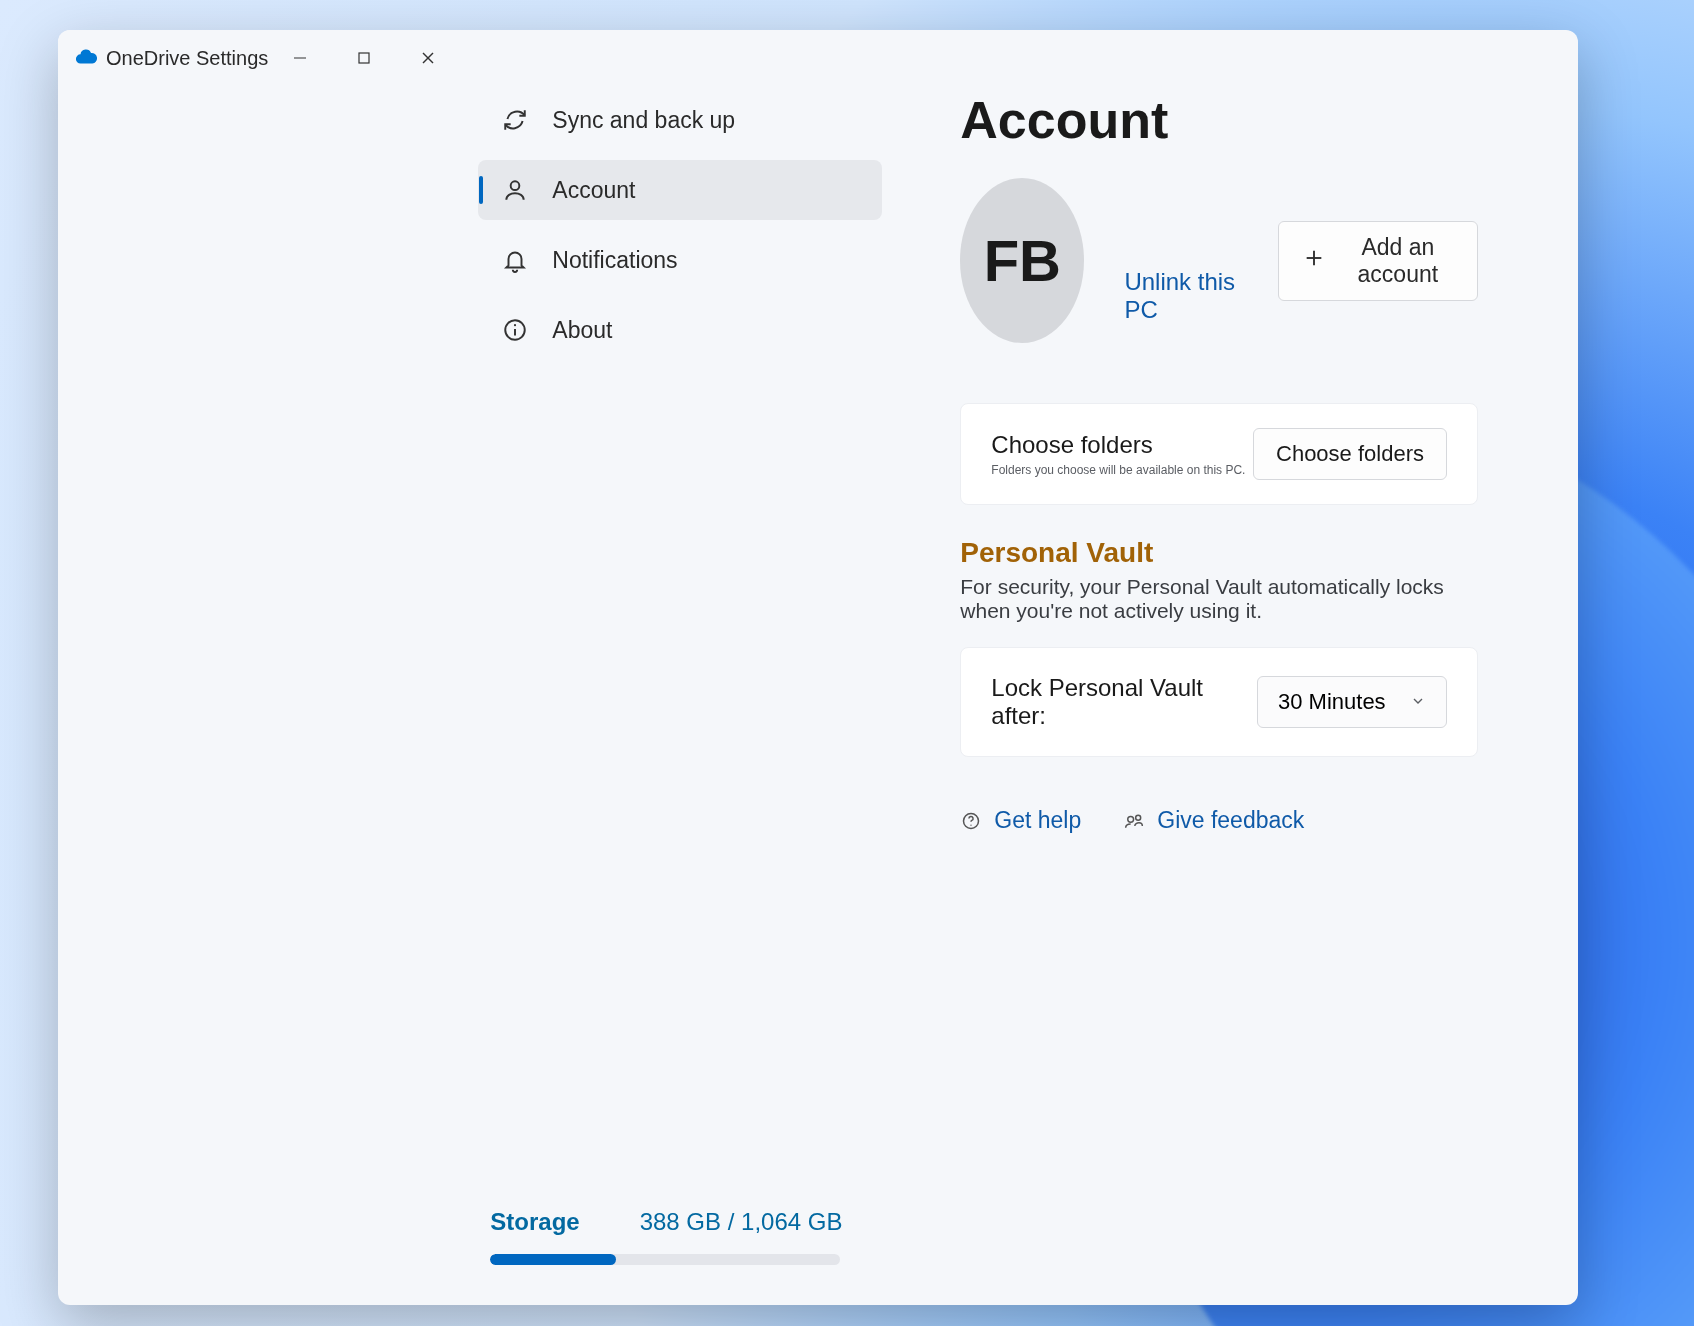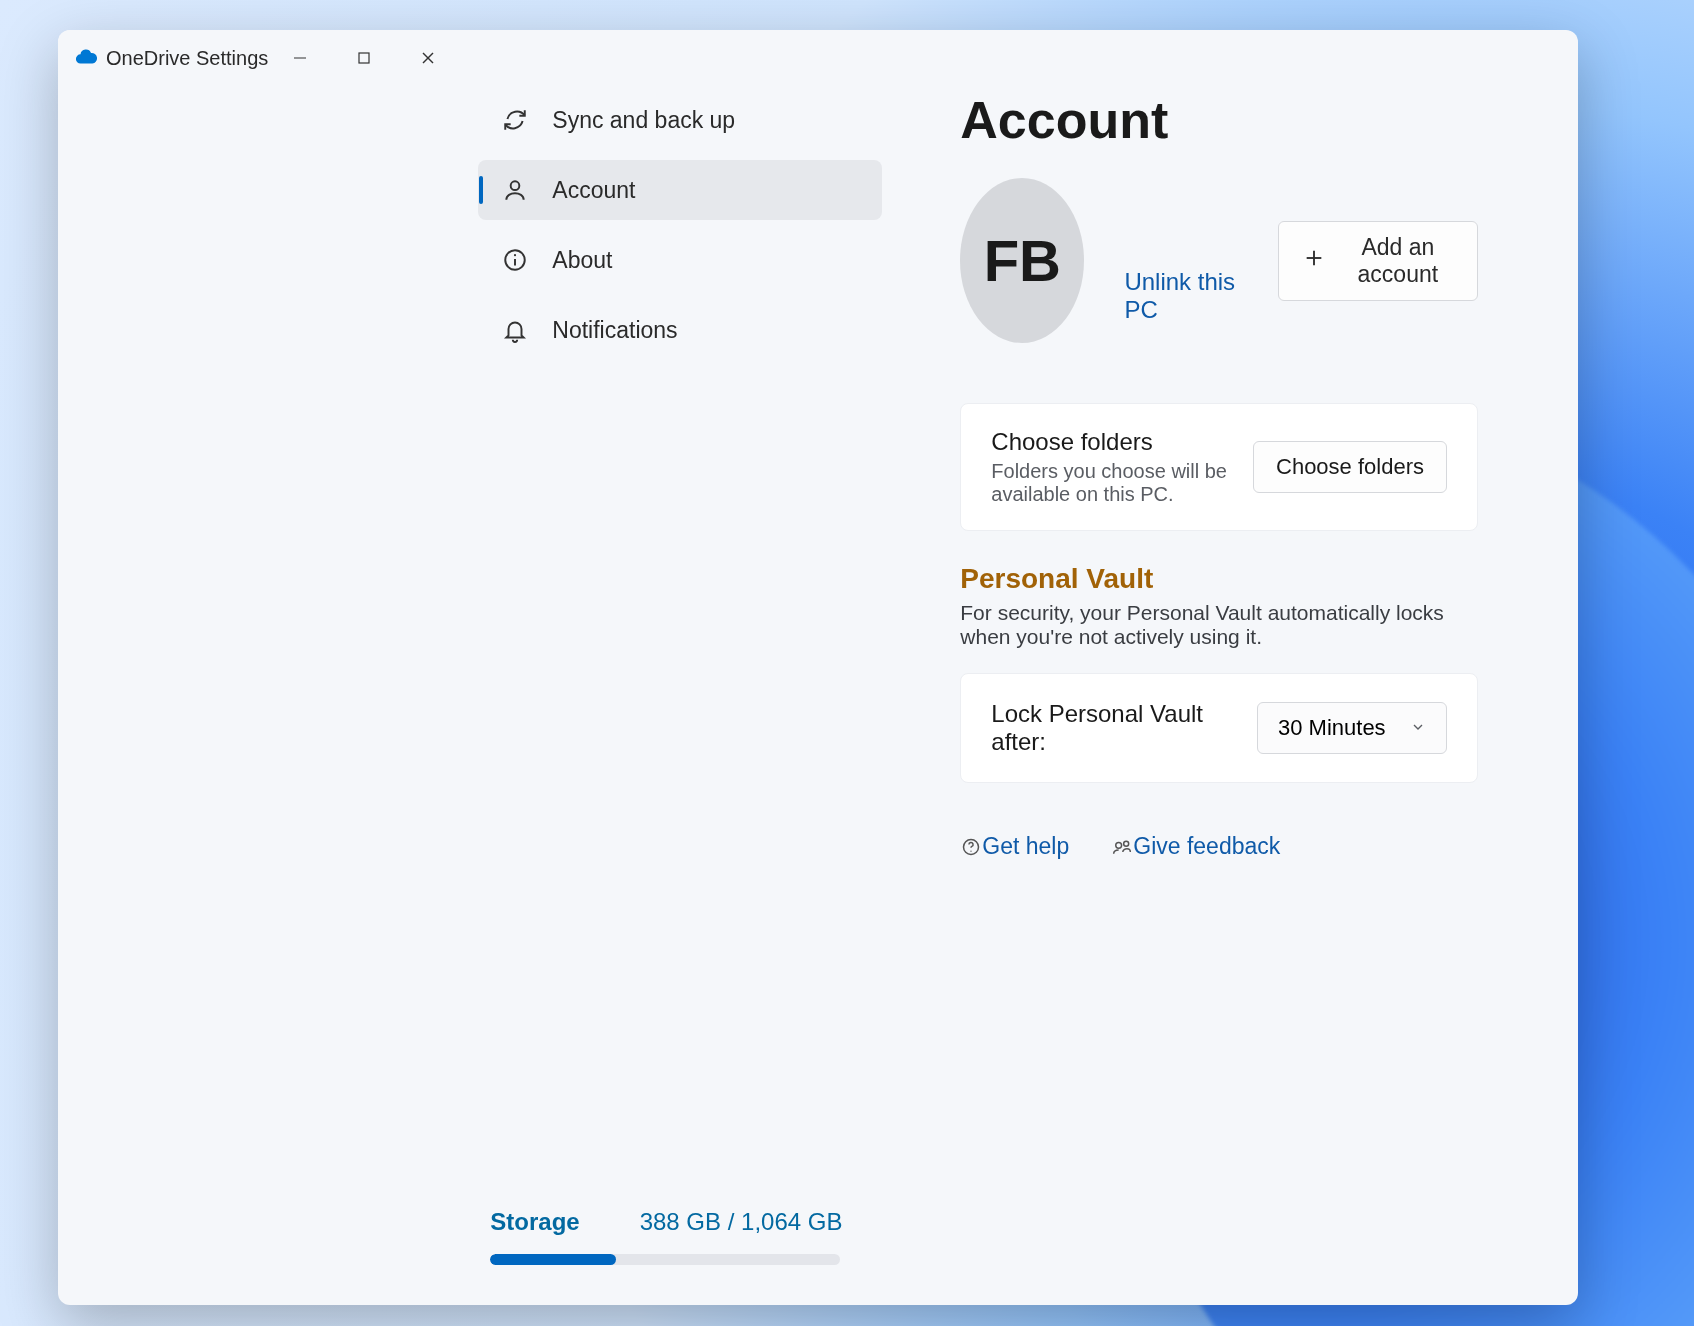--- a/index.html
+++ b/index.html
@@ -175,21 +175,21 @@
     background: #fff;
     border: 1px solid #eceef2;
     border-radius: 8px;
     padding: 24px 30px;
     display: flex;
     align-items: center;
     margin-bottom: 32px;
   }
   .card-text { flex: 1; }
   .card-title { font-size: 24px; color: #1a1a1a; margin-bottom: 4px; }
-  .card-sub { font-size: 20px; color: #5a5d63; }
+  .card-sub { font-size: 12px; color: #5a5d63; }
   .btn {
     border: 1px solid #d6d8dc;
     background: #fdfdfd;
     border-radius: 6px;
     padding: 12px 22px;
     font-size: 22px;
     color: #1a1a1a;
     cursor: pointer;
   }
 
@@ -221,20 +221,21 @@
   .dropdown svg { width: 16px; height: 16px; color: #5a5d63; }
 
   .footer-links {
     display: flex;
     gap: 42px;
     align-items: center;
   }
   .footer-link {
     display: flex;
     align-items: center;
+    gap: 12px;
     font-size: 23px;
     cursor: pointer;
   }
   .footer-link .ficon { width: 22px; height: 22px; color: #555; display:flex; align-items:center; justify-content:center;}
   .footer-link span.text { color: #0f5aa8; }
 </style>
 </head>
 <body>
 
 <div class="bg-swirl"></div>
@@ -289,36 +290,36 @@
               <circle cx="12" cy="8" r="4"></circle>
               <path d="M4 21c0-4 4-6 8-6s8 2 8 6"></path>
             </svg>
         </span>
         <span>Account</span>
       </div>
 
       <div class="nav-item">
         <span class="nav-icon">
           <svg viewBox="0 0 24 24" width="26" height="26" fill="none" stroke="currentColor" stroke-width="1.8">
+              <path d="M6 17V11a6 6 0 0 1 12 0v6l2 2H4l2-2z"></path>
+              <path d="M10 21a2 2 0 0 0 4 0"></path>
+            </svg>
+        </span>
+        <span>Notifications</span>
+      </div>
+
+      <div class="nav-item">
+        <span class="nav-icon">
+          <svg viewBox="0 0 24 24" width="26" height="26" fill="none" stroke="currentColor" stroke-width="1.8">
               <circle cx="12" cy="12" r="9"></circle>
               <line x1="12" y1="11" x2="12" y2="17"></line>
               <circle cx="12" cy="7.5" r="1" fill="currentColor" stroke="none"></circle>
             </svg>
         </span>
         <span>About</span>
-      </div>
-
-      <div class="nav-item">
-        <span class="nav-icon">
-          <svg viewBox="0 0 24 24" width="26" height="26" fill="none" stroke="currentColor" stroke-width="1.8">
-              <path d="M6 17V11a6 6 0 0 1 12 0v6l2 2H4l2-2z"></path>
-              <path d="M10 21a2 2 0 0 0 4 0"></path>
-            </svg>
-        </span>
-        <span>Notifications</span>
       </div>
 
       <div class="storage">
         <div class="storage-top">
           <span class="storage-label">Storage</span>
           <span class="storage-amount">388 GB / 1,064 GB</span>
         </div>
         <div class="storage-bar">
           <div class="storage-fill" style="width:36%"></div>
         </div>

